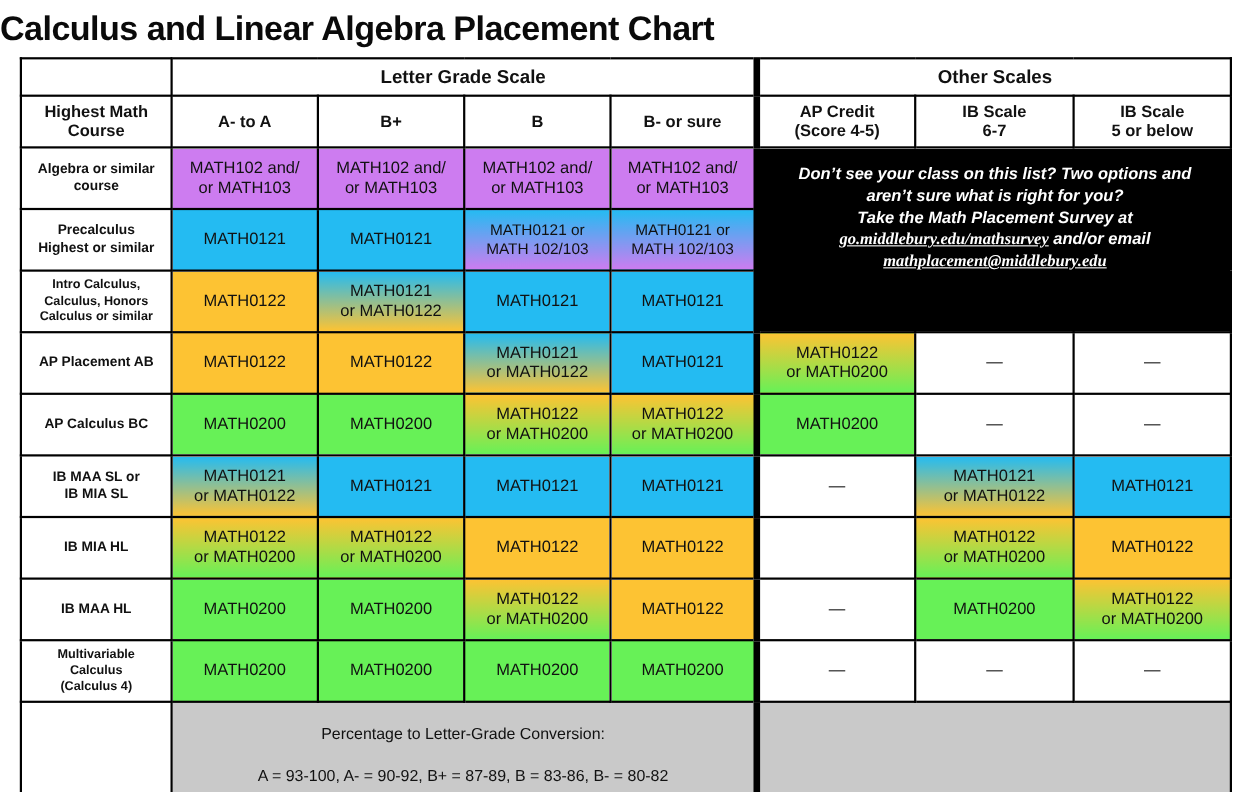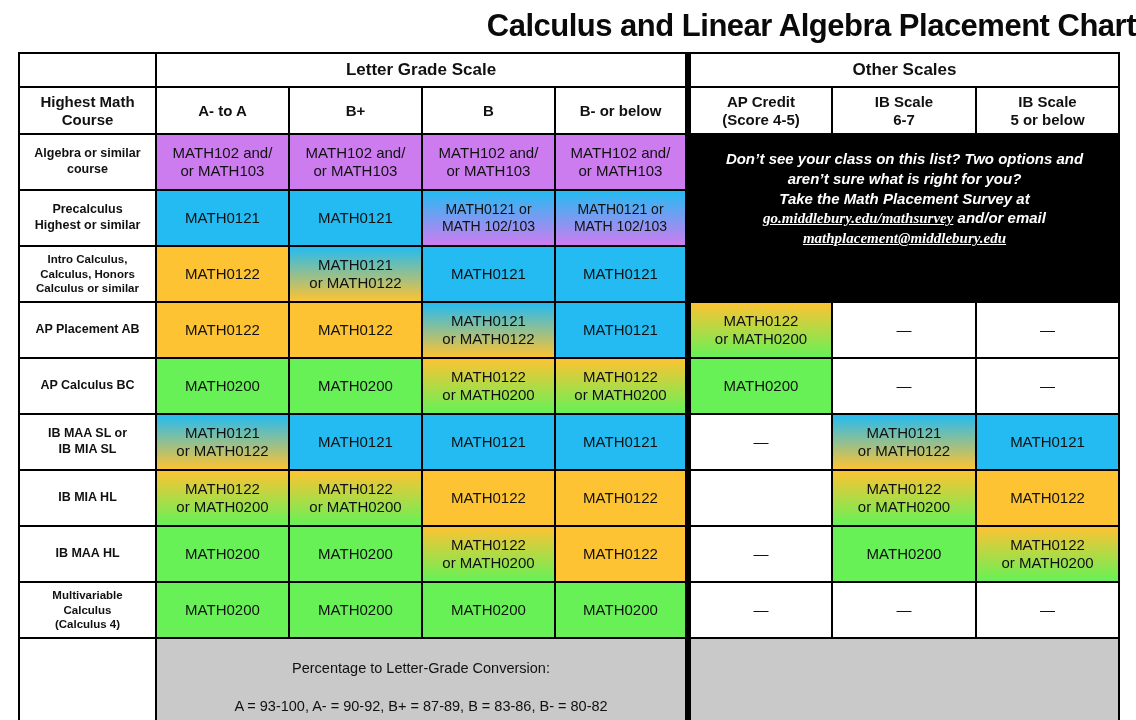--- a/index.html
+++ b/index.html
@@ -4,28 +4,27 @@
 <style>
   * { box-sizing: border-box; margin: 0; padding: 0; }
   html, body {
     width: 1136px; height: 720px;
     background: #ffffff;
     overflow: hidden;
     font-family: "Liberation Sans", "DejaVu Sans", sans-serif;
     color: #111;
   }
   .page-title {
-    text-align: right;
+    text-align: left;
     font-size: 31px;
     font-weight: 700;
     letter-spacing: -0.5px;
     margin-top: 8px;
     margin-bottom: 8px;
     color: #0a0a0a;
-    padding-left: 31px;
   }
   table.placement {
     border-collapse: collapse;
     table-layout: fixed;
     margin-left: 18px;
     width: 1100px;
   }
   table.placement td {
     border: 2px solid #000;
     text-align: center;
@@ -74,21 +73,21 @@
       <td class="corner"></td>
       <td colspan="4" class="group-header">Letter Grade Scale</td>
       <td colspan="3" class="group-header thick-left">Other Scales</td>
     </tr>
     <tr class="colhead-row">
       <td>Highest Math
 Course</td>
       <td>A- to A</td>
       <td>B+</td>
       <td>B</td>
-      <td>B- or below</td>
+      <td>B- or sure</td>
       <td class="thick-left">AP Credit
 (Score 4-5)</td>
       <td>IB Scale
 6-7</td>
       <td>IB Scale
 5 or below</td>
     </tr>
   </thead>
   <tbody>
       <tr>

